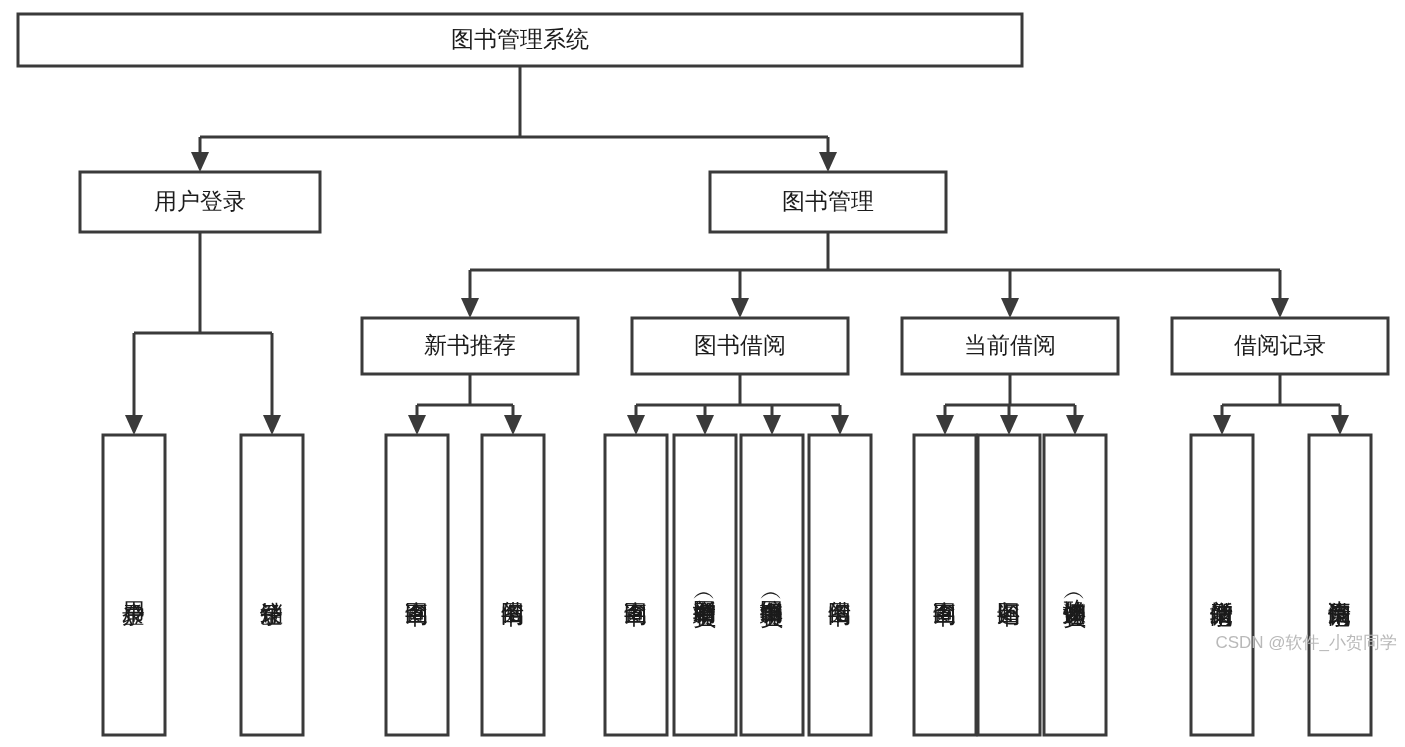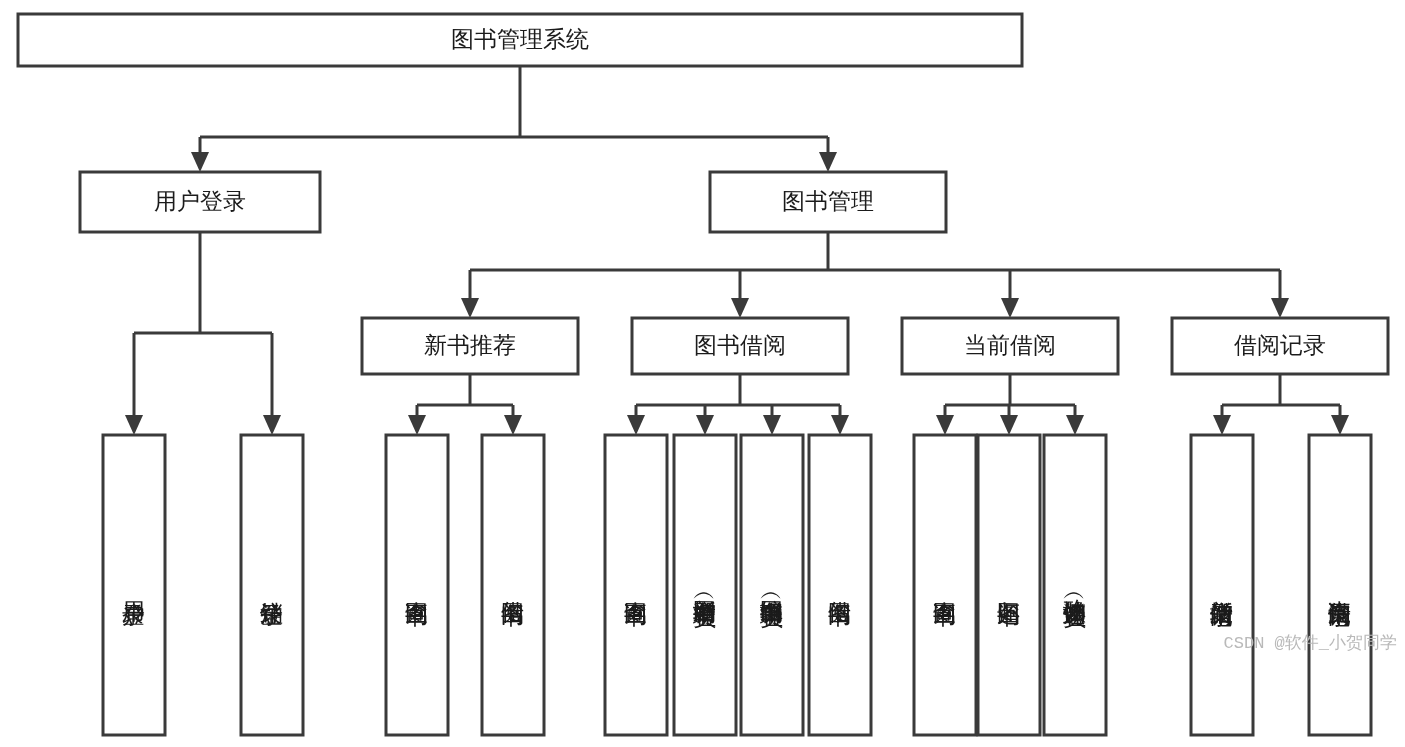--- a/index.html
+++ b/index.html
@@ -63,21 +63,21 @@
     font-size: 23px;
     line-height: 1.05;
     letter-spacing: 1px;
     color: #1b1b1b;
     white-space: nowrap;
   }
   .watermark {
     position: absolute;
     right: 8px;
     bottom: 4px;
-    font-family: Liberation Mono, monospace;
+    font-family: Liberation Sans, sans-serif;
     font-size: 17px;
     color: #b9b9b9;
     white-space: nowrap;
     user-select: none;
     text-align: center;
   }
 </style>
 </head>
 <body>
 

